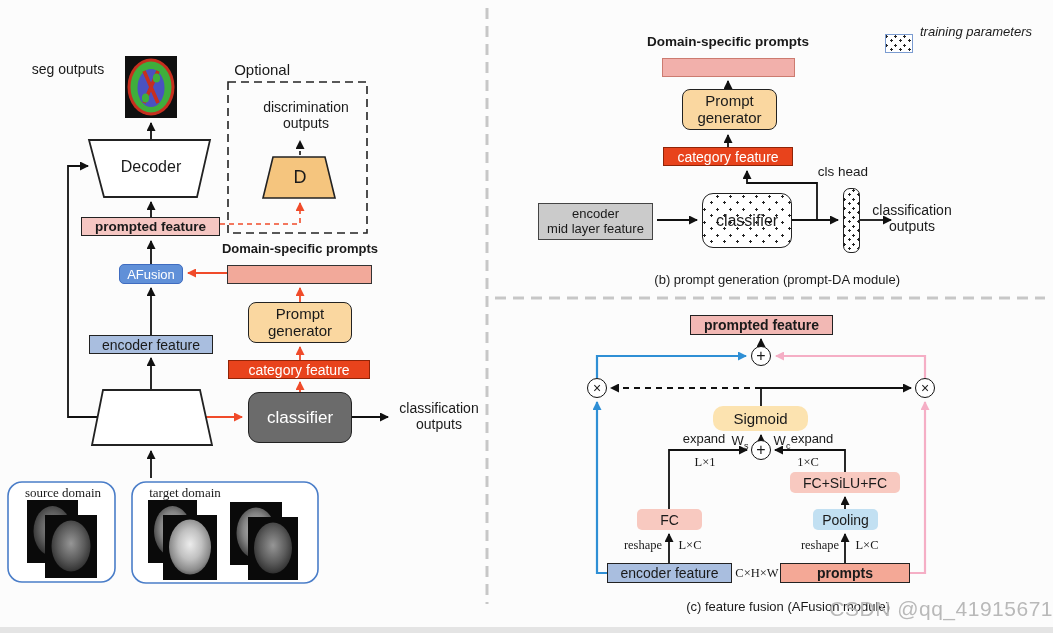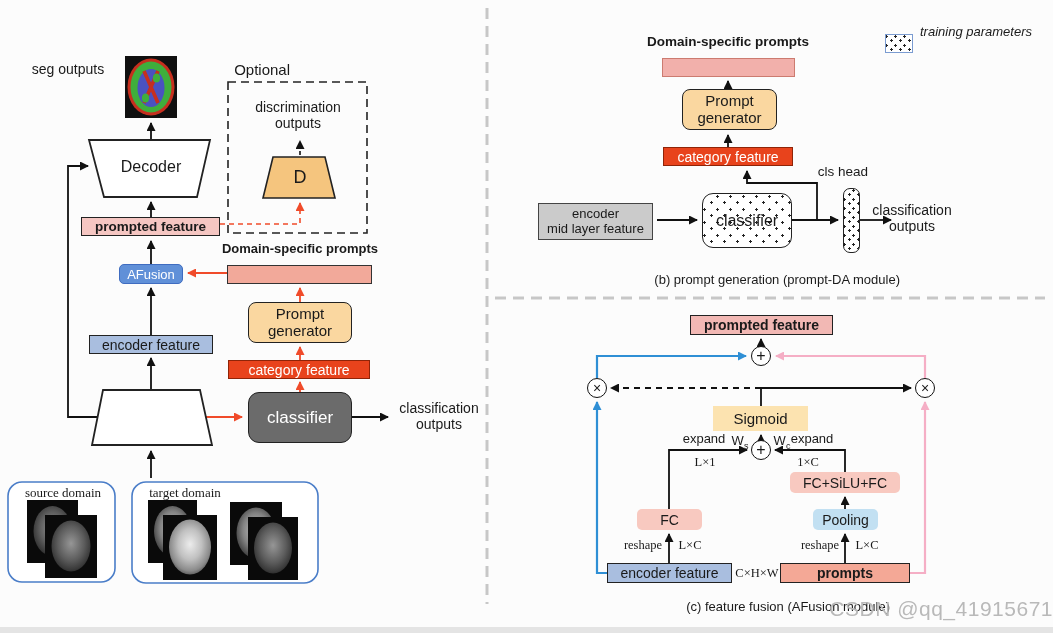--- a/index.html
+++ b/index.html
@@ -183,21 +183,21 @@
     <span>Prompt</span>
     <span>generator</span>
   </div>
   <div class="abs" style="left:227px;top:265px;width:145px;height:19px;background:#f2a99a;border:1.4px solid #333;"></div>
   <div class="lbl bold" style="left:217px;top:241px;width:166px;font-size:13px;">Domain-specific prompts</div>
   <div class="abs box col" style="left:391px;top:399px;width:96px;height:36px;font-size:14px;">
     <span>classification</span>
     <span>outputs</span>
   </div>
   <div class="lbl" style="left:228px;top:61px;width:62px;font-size:15px;text-align:right;">Optional</div>
-  <div class="abs box col" style="left:246px;top:99px;width:104px;height:34px;font-size:14px;text-align:center;">
+  <div class="abs box col" style="left:254px;top:99px;width:104px;height:34px;font-size:14px;text-align:center;">
     <span>discrimination</span>
     <span>outputs</span>
   </div>
   <div class="lbl" style="left:284px;top:167px;width:32px;font-size:18px;">D</div>
   <div class="lbl serif" style="left:20px;top:485px;width:86px;font-size:13px;">source domain</div>
   <div class="lbl serif" style="left:145px;top:485px;width:80px;font-size:13px;">target domain</div>
 
   <div class="lbl bold" style="left:646px;top:34px;width:164px;font-size:13.5px;">Domain-specific prompts</div>
   <div class="abs" style="left:662px;top:58px;width:133px;height:19px;background:#f2b0ab;border:1px solid #cc7b70;"></div>
   <div class="abs box col" style="left:682px;top:89px;width:95px;height:41px;background:#fad7a0;border:1.6px solid #222;border-radius:8px;font-size:15px;">
@@ -229,21 +229,21 @@
   </div>
   <div class="node" style="left:751px;top:346px;">
       <span>+</span>
     </div>
   <div class="node" style="left:587px;top:378px;font-size:14px;">
       <span>×</span>
     </div>
   <div class="node" style="left:915px;top:378px;font-size:14px;">
       <span>×</span>
     </div>
-  <div class="abs box" style="left:713px;top:406px;width:95px;height:25px;background:#fce3b0;border-radius:0;font-size:15px;">
+  <div class="abs box" style="left:713px;top:406px;width:95px;height:25px;background:#fce3b0;border-radius:10px;font-size:15px;">
     <span>Sigmoid</span>
   </div>
   <div class="node" style="left:751px;top:440px;">
       <span>+</span>
     </div>
   <div class="lbl" style="left:682px;top:431px;width:44px;font-size:13px;">expand</div>
   <div class="lbl" style="left:729px;top:433px;width:22px;font-size:13px;">
     <span>W</span><sub style="font-size:9px;">s</sub>
   </div>
   <div class="lbl" style="left:771px;top:433px;width:22px;font-size:13px;">

